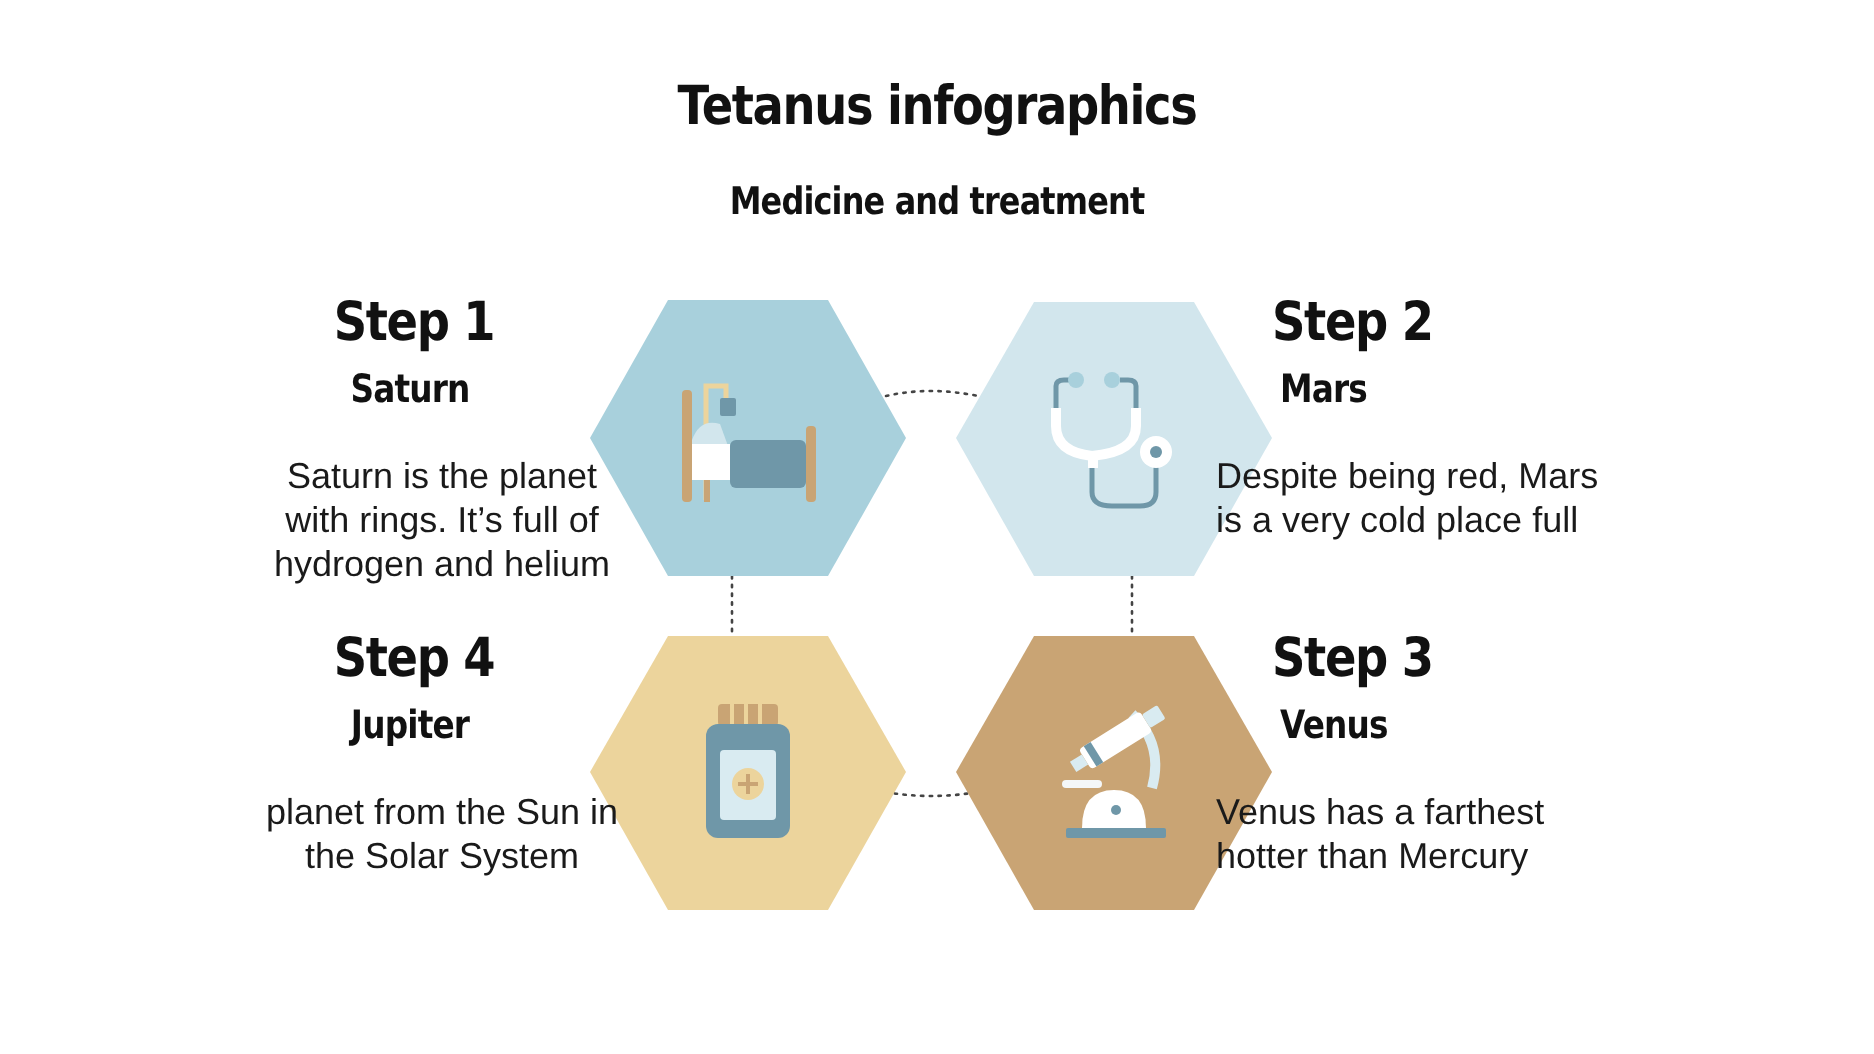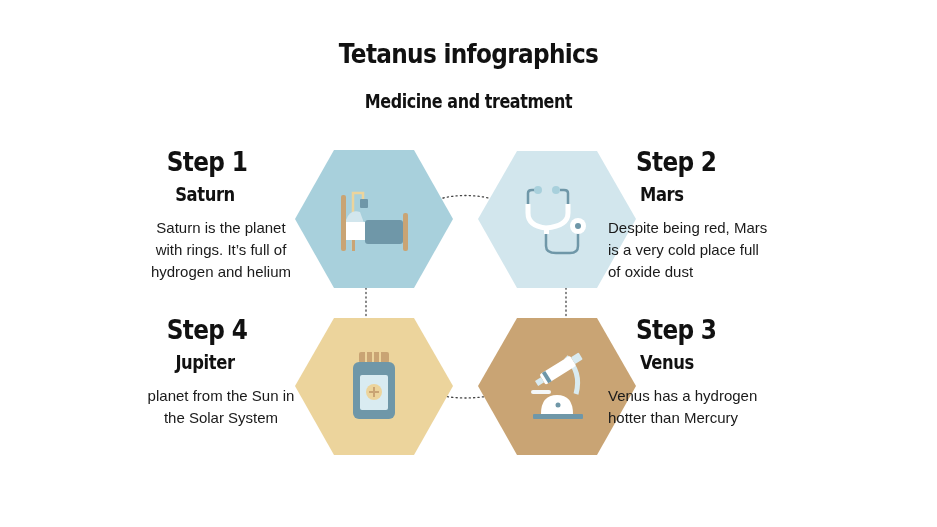--- a/index.html
+++ b/index.html
@@ -26,22 +26,22 @@
     transform: scaleX(0.86);
   }
   .left .step-label, .left .planet { transform-origin: left center; }
   .right .step-label, .right .planet { transform-origin: right center; }
   .planet {
     font-family: "DejaVu Sans", sans-serif; font-weight: bold; font-size: 19.5px;
     letter-spacing: -0.5px; line-height: 24px; margin-top: 5px; white-space: nowrap;
     transform: scaleX(0.84);
   }
   .desc {
-    font-family: "Liberation Sans", sans-serif; font-size: 15px; line-height: 22px;
-    margin-top: 10px; color: #1a1a1a;
+    font-family: "Liberation Sans", sans-serif; font-size: 18px; line-height: 22px;
+    margin-top: 20px; color: #1a1a1a;
   }
   .desc span { display: block; white-space: nowrap; }
   svg.graphic { position: absolute; left: 0; top: 0; }
 </style>
 </head>
 <body>
 
 <div class="title">Tetanus infographics</div>
 <div class="subtitle">Medicine and treatment</div>
 
@@ -130,33 +130,32 @@
     <span>hydrogen and helium</span>
   </div>
 </div>
 
 <div class="step-block right" style="left:608px; top:146px;">
   <div class="step-label">Step 2</div>
   <div class="planet">Mars</div>
   <div class="desc">
     <span>Despite being red, Mars</span>
     <span>is a very cold place full</span>
-    <span>of oxide dust</span>
   </div>
 </div>
 
 <div class="step-block left" style="left:121px; top:314px;">
   <div class="step-label">Step 4</div>
   <div class="planet">Jupiter</div>
   <div class="desc">
     <span>planet from the Sun in</span>
     <span>the Solar System</span>
   </div>
 </div>
 
 <div class="step-block right" style="left:608px; top:314px;">
   <div class="step-label">Step 3</div>
   <div class="planet">Venus</div>
   <div class="desc">
-    <span>Venus has a hydrogen</span>
+    <span>Venus has a farthest</span>
     <span>hotter than Mercury</span>
   </div>
 </div>
 
 </body></html>

